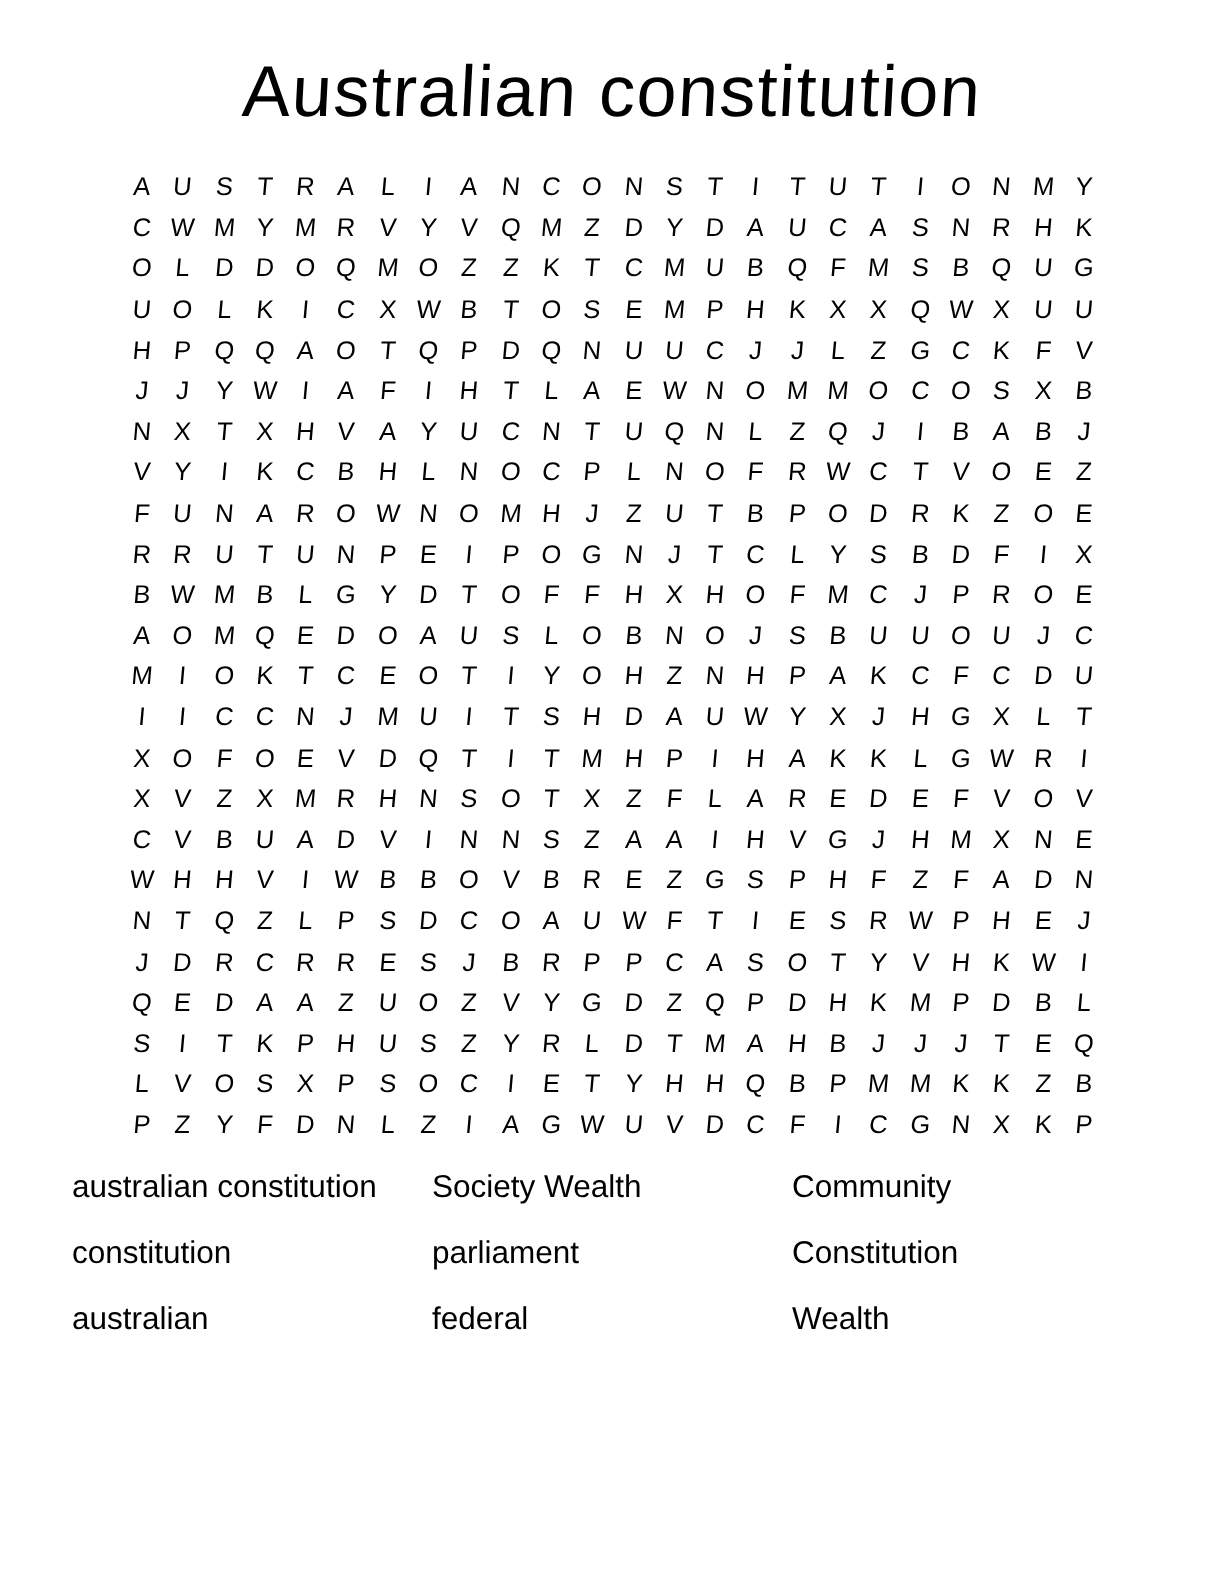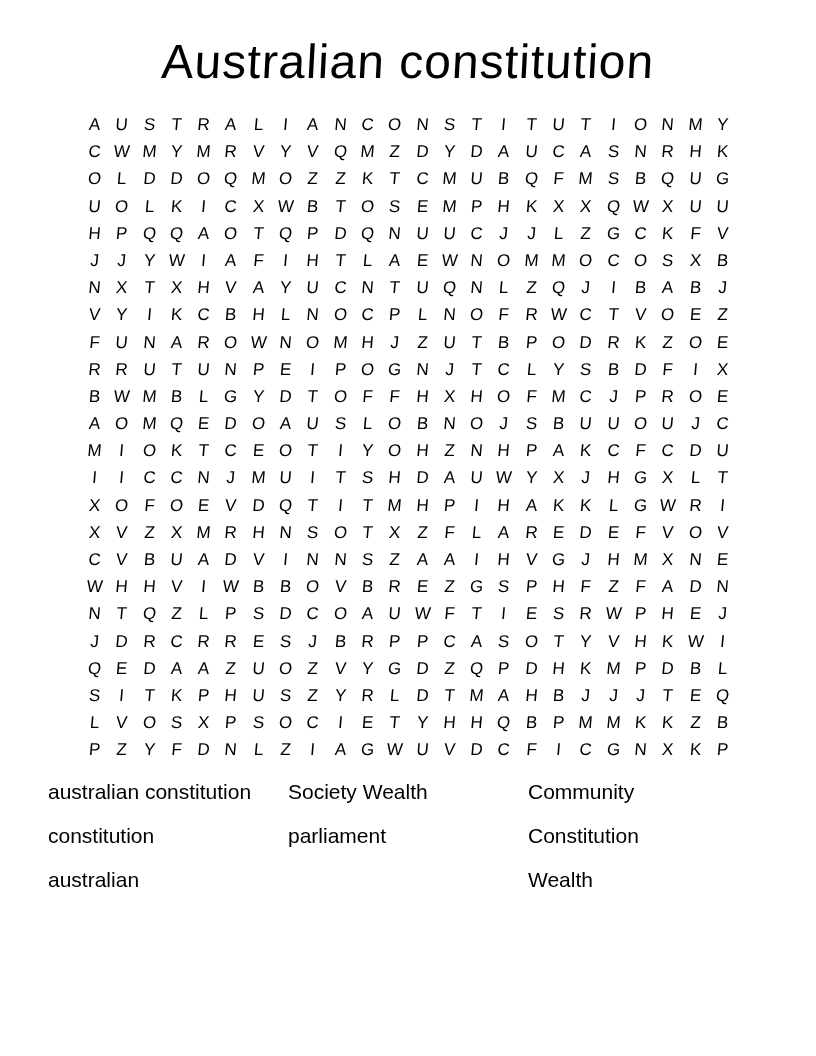--- a/index.html
+++ b/index.html
@@ -647,20 +647,21 @@
     </div>
   <div class="words">
       <div class="word-col">
         <div class="word">australian constitution</div>
         <div class="word">constitution</div>
         <div class="word">australian</div>
       </div>
       <div class="word-col">
         <div class="word">Society Wealth</div>
         <div class="word">parliament</div>
+        <div class="word">federal</div>
       </div>
       <div class="word-col">
         <div class="word">Community</div>
         <div class="word">Constitution</div>
         <div class="word">Wealth</div>
       </div>
     </div>
 </div>
 
 </body></html>

